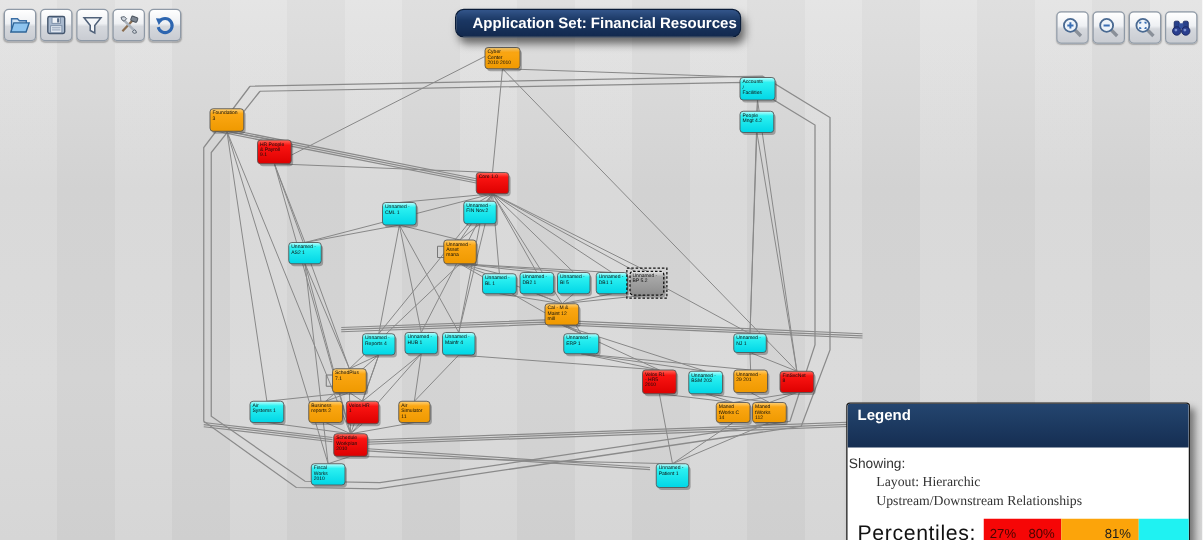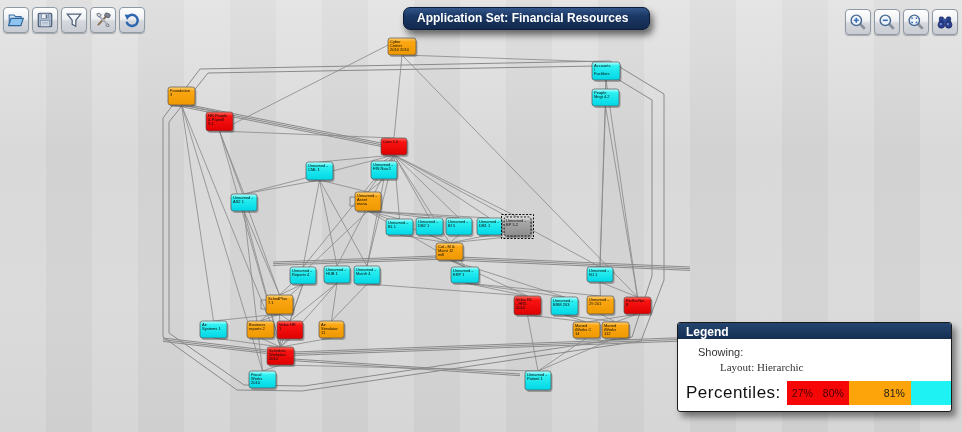--- a/index.html
+++ b/index.html
@@ -12,34 +12,34 @@
   
   .toolbar{position:absolute;display:flex;gap:3px;z-index:5;}
   .toolbar.left{top:7px;left:3px;}
   .toolbar.right{top:9px;right:4px;}
   .tbtn{width:26px;height:26px;border:1px solid #8e99a6;border-radius:4px;
     background:linear-gradient(180deg,#ffffff 0%,#eef0f3 45%,#d5d8dd 55%,#c9ccd2 100%);
     display:flex;align-items:center;justify-content:center;
     box-shadow:0 1px 1px rgba(0,0,0,0.25);cursor:pointer;box-sizing:border-box;}
   .tbtn svg{display:block;}
   
-  #banner{position:absolute;top:7px;left:403px;z-index:6;
+  #banner{position:absolute;top:7px;left:364px;z-index:6;
     background:linear-gradient(180deg,#33558a 0%,#1a3763 40%,#12294e 100%);
     border:1px solid #0a1c38;border-radius:7px;color:#ffffff;
-    font-size:12px;font-weight:bold;padding:3px 21px 4px 13px;
+    font-size:12px;font-weight:bold;padding:3px 3px 4px 13px;
     box-shadow:3px 5px 7px rgba(0,0,0,0.55);white-space:nowrap;}
   
   #graph-svg{position:absolute;top:0;left:0;z-index:1;}
   
   #legend{position:absolute;left:677px;top:322px;width:273px;z-index:10;
     background:#ffffff;border:1px solid #1a1a1a;border-radius:3px;
     box-shadow:4px 5px 6px rgba(0,0,0,0.45);overflow:hidden;}
   #legend .hdr{background:linear-gradient(180deg,#24456f,#152e52);color:#fff;
-    font-size:12px;font-weight:bold;padding:2px 8px 0 8px;}
-  #legend .body{padding:6px 8px 2px 20px;font-size:11px;color:#333;line-height:1.35;}
+    font-size:12px;font-weight:bold;padding:2px 8px 19px 8px;}
+  #legend .body{padding:6px 8px 2px 1px;font-size:11px;color:#333;line-height:1.35;}
   #legend .body .ind{padding-left:22px;font-family:Liberation Serif, serif;}
   #legend .pct-row{display:flex;align-items:center;padding:4px 6px 6px 8px;}
   #legend .pct-label{font-size:17px;color:#111;letter-spacing:0.5px;margin-right:6px;white-space:nowrap;}
   #legend .pct-bar{display:flex;height:24px;flex:1;}
   .pct-seg{display:flex;align-items:center;font-size:10.5px;height:100%;box-sizing:border-box;}
 </style>
 </head>
 <body>
 
 <div id="stage">
@@ -445,20 +445,21 @@
         <rect x="525" y="371" width="26" height="19" rx="2.5" fill="url(#grad-cyan)" stroke="#555" stroke-width="0.7" stroke-dasharray="none"></rect>
         <text x="527" y="375.6" font-size="4" font-family="&quot;Liberation Sans&quot;, sans-serif" fill="#0d0d0d"><tspan x="527" dy="0">Unnamed -</tspan><tspan x="527" dy="4.3">Patient 1</tspan></text>
       </g>
     </svg>
 
   <div id="legend">
     <div class="hdr">Legend</div>
     <div class="body">
       <div>Showing:</div>
       <div class="ind">Layout: Hierarchic</div>
+      <div class="ind">Upstream/Downstream Relationships</div>
     </div>
     <div class="pct-row">
       <span class="pct-label">Percentiles:</span>
       <span class="pct-bar" id="pct-bar">
           <span class="pct-seg" style="background: rgb(246, 6, 6); color: rgb(74, 5, 0); width: 62px; justify-content: space-between; padding: 0px 5px;">
             <span>27%</span>
             <span>80%</span>
           </span>
           <span class="pct-seg" style="background: rgb(252, 164, 10); color: rgb(28, 28, 28); width: 62px; justify-content: flex-end; padding: 0px 6px 0px 0px;">
             <span>81%</span>

